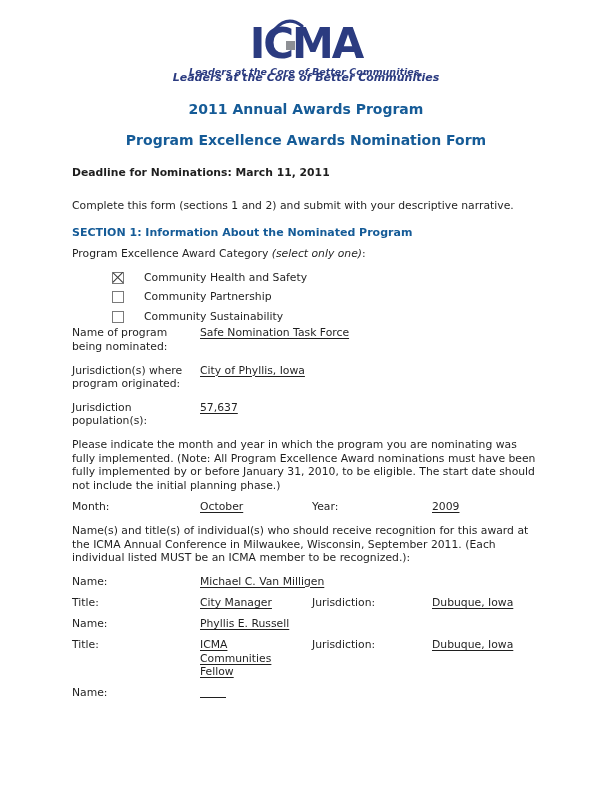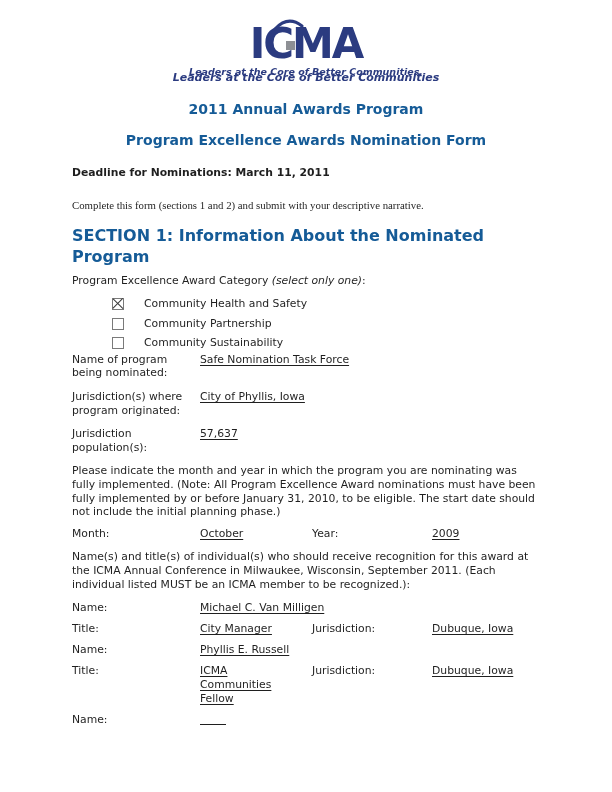--- a/index.html
+++ b/index.html
@@ -33,22 +33,22 @@
   .tagline {
     position:absolute; left:0; right:0; text-align:center;
     font-style: italic; font-weight: bold; color:#2B3B80;
   }
   .tagline.shadowline { top: 0px; font-size: 9.5px; }
   .tagline.mainline   { top: 5px; font-size: 11px; }
 
   
   .doc-title { text-align:center; color:#155B97; font-weight:bold; font-size:14px; margin: 13px 0 0 0; }
   .deadline  { text-align:left; color:#1f1f1f; font-weight:bold; font-size:10.8px; margin-top: 17px; }
-  .intro     { margin-top: 19px; font-family: Liberation Serif, serif; }
-  .section-heading { color:#155B97; font-weight:bold; font-size:16px; margin-top: 14px; }
+  .intro     { margin-top: 19px; }
+  .section-heading { color:#155B97; font-weight:bold; font-size:11px; margin-top: 14px; }
 
   .category-line { margin-top: 7px; }
   .category-note { font-style: italic; }
 
   
   .cat-list { margin-top: 7px; }
   .cat-row { display:flex; align-items:center; height: 19.5px; }
   .checkbox {
     position: relative;
     width: 12px; height: 12px;

